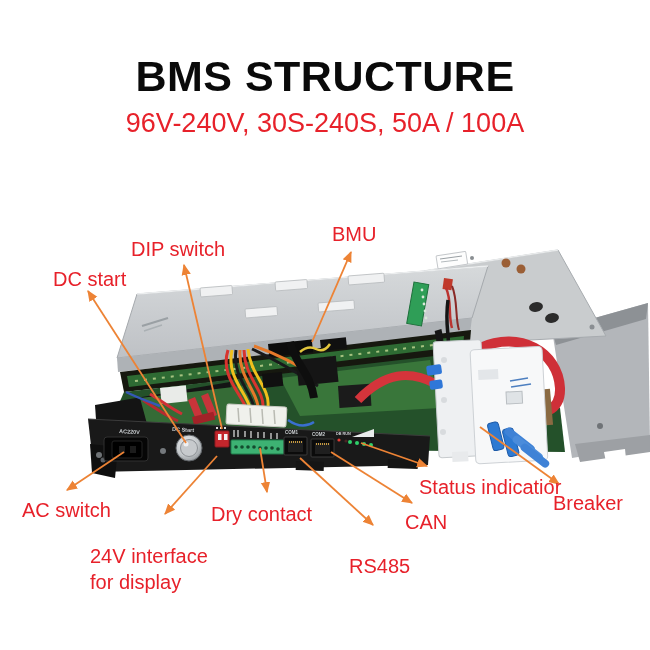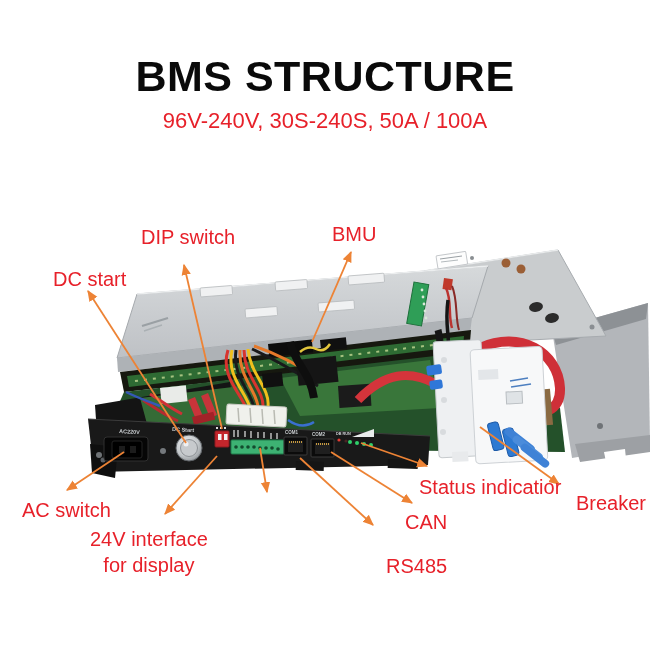--- a/index.html
+++ b/index.html
@@ -6,21 +6,21 @@
   .stage{
     position:relative;width:650px;height:650px;overflow:hidden;background:#ffffff;
     font-family:"Liberation Sans", sans-serif;
   }
   .title{
     position:absolute;left:0;top:52px;width:650px;text-align:center;
     font-size:43px;font-weight:bold;letter-spacing:.5px;color:#0a0a0a;white-space:nowrap;
   }
   .subtitle{
     position:absolute;left:0;top:108px;width:650px;text-align:center;
-    font-size:22px;color:#e7212a;white-space:nowrap;
+    font-size:27px;color:#e7212a;white-space:nowrap;
   }
   .callout{
     position:absolute;color:#e7212a;font-size:20px;line-height:26px;white-space:nowrap;
   }
   svg{position:absolute;left:0;top:0;}
   .lid-tag{fill:#f0f1f2;stroke:#b6babd;stroke-width:.8;}
   .panel-text{fill:#c9cdd0;font-weight:bold;}
 </style>
 </head>
 <body>
@@ -258,25 +258,26 @@
       <line x1="331" y1="452" x2="412" y2="503" marker-end="url(#arrow)"></line>
       <line x1="361" y1="443" x2="427" y2="466" marker-end="url(#arrow)"></line>
       <line x1="480" y1="427" x2="559" y2="484" marker-end="url(#arrow)"></line>
     </g>
   </svg>
 
   <div class="title">BMS STRUCTURE</div>
   <div class="subtitle">96V-240V, 30S-240S, 50A / 100A</div>
 
   <div class="callout" style="left:53px;top:266px;">DC start</div>
-  <div class="callout" style="left:131px;top:224px;margin-left:10px;">DIP switch</div>
+  <div class="callout" style="left:131px;top:236px;">DIP switch</div>
   <div class="callout" style="left:332px;top:221px;">BMU</div>
   <div class="callout" style="left:22px;top:497px;">AC switch</div>
-  <div class="callout" style="left:90px;top:526px;text-align:center;">
+  <div class="callout" style="left:90px;top:543px;">
     <div>24V interface</div>
     <div>for display</div>
   </div>
+  <div class="callout" style="left:211px;top:501px;">Dry contact</div>
   <div class="callout" style="left:404px;top:474px;margin-left:15px;">Status indicatior</div>
   <div class="callout" style="left:405px;top:509px;">CAN</div>
-  <div class="callout" style="left:349px;top:553px;margin-left:37px;">RS485</div>
-  <div class="callout" style="left:553px;top:490px;margin-left:23px;">Breaker</div>
+  <div class="callout" style="left:349px;top:553px;">RS485</div>
+  <div class="callout" style="left:553px;top:490px;">Breaker</div>
 
 </div>
 
 </body></html>

